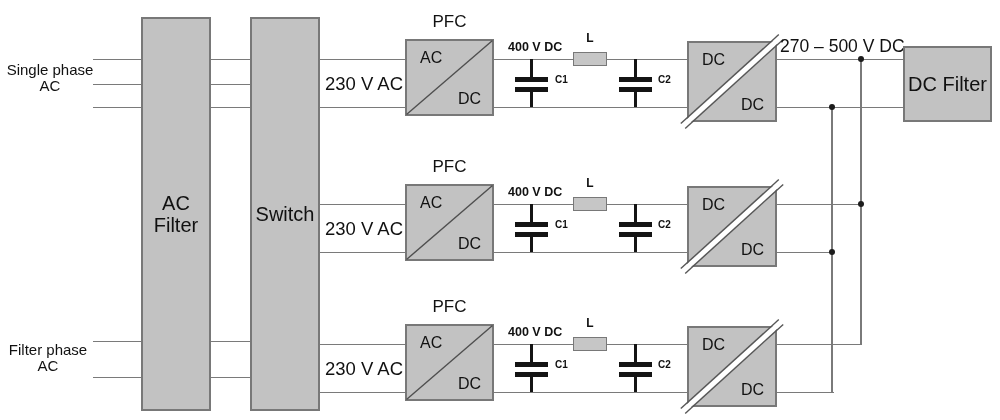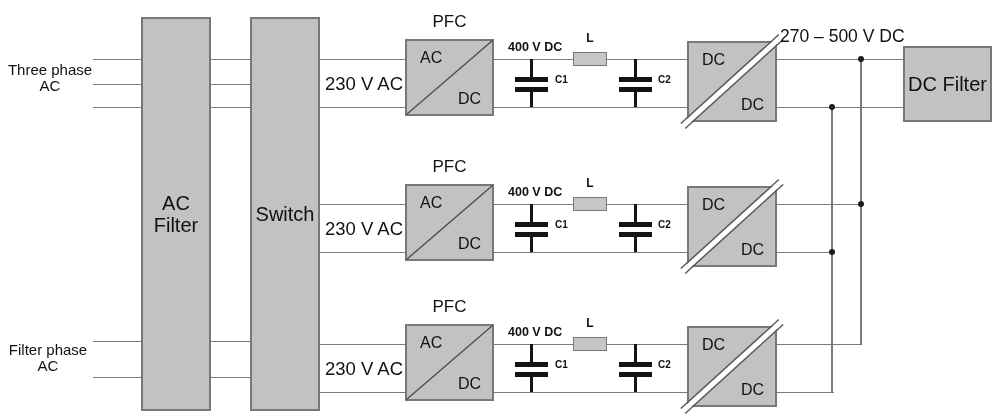--- a/index.html
+++ b/index.html
@@ -37,21 +37,21 @@
 <body>
 
 <div id="stage">
 
   <div class="hw" style="left:93px;top:58.5px;width:157px"></div>
   <div class="hw" style="left:93px;top:83.5px;width:157px"></div>
   <div class="hw" style="left:93px;top:106.5px;width:157px"></div>
   <div class="hw" style="left:93px;top:340.5px;width:157px"></div>
   <div class="hw" style="left:93px;top:376.5px;width:157px"></div>
 
-  <div class="lbl side" style="left:6px;top:62px;width:88px">Three phase
+  <div class="lbl side" style="left:6px;top:62px;width:88px">Single phase
 AC</div>
   <div class="lbl side" style="left:2px;top:342px;width:92px">Filter phase
 AC</div>
 
   <div class="row" style="top:0px">
     <div class="hw" style="left:320px;top:58.5px;width:367px"></div>
     <div class="hw" style="left:320px;top:106.5px;width:367px"></div>
     <div class="hw" style="left:776px;top:58.5px;width:86px"></div>
     <div class="hw" style="left:776px;top:106.5px;width:58px"></div>
     <div class="lbl vac" style="left:324px;top:73px;width:80px">230 V AC</div>
@@ -164,21 +164,21 @@
   </div>
 
   <div class="vw" style="left:860.2px;top:59px;height:285px"></div>
   <div class="vw" style="left:831.2px;top:107px;height:285px"></div>
   <div class="hw" style="left:860px;top:58.5px;width:43px"></div>
   <div class="hw" style="left:831px;top:106.5px;width:72px"></div>
   <div class="dot" style="left:858px;top:56px"></div>
   <div class="dot" style="left:829px;top:104px"></div>
   <div class="dot" style="left:858px;top:201px"></div>
   <div class="dot" style="left:829px;top:249px"></div>
-  <div class="lbl buslbl" style="left:780px;top:26px">270 – 500 V DC</div>
+  <div class="lbl buslbl" style="left:780px;top:36px">270 – 500 V DC</div>
 
   <div class="box bigbox" style="left:141px;top:17px;width:70px;height:394px">
     <span>AC
 Filter</span>
   </div>
   <div class="box dcfbox" style="left:903px;top:46px;width:89px;height:76px">
     <span>DC Filter</span>
   </div>
   <div class="box bigbox" style="left:250px;top:17px;width:70px;height:394px">
     <span>Switch</span>

